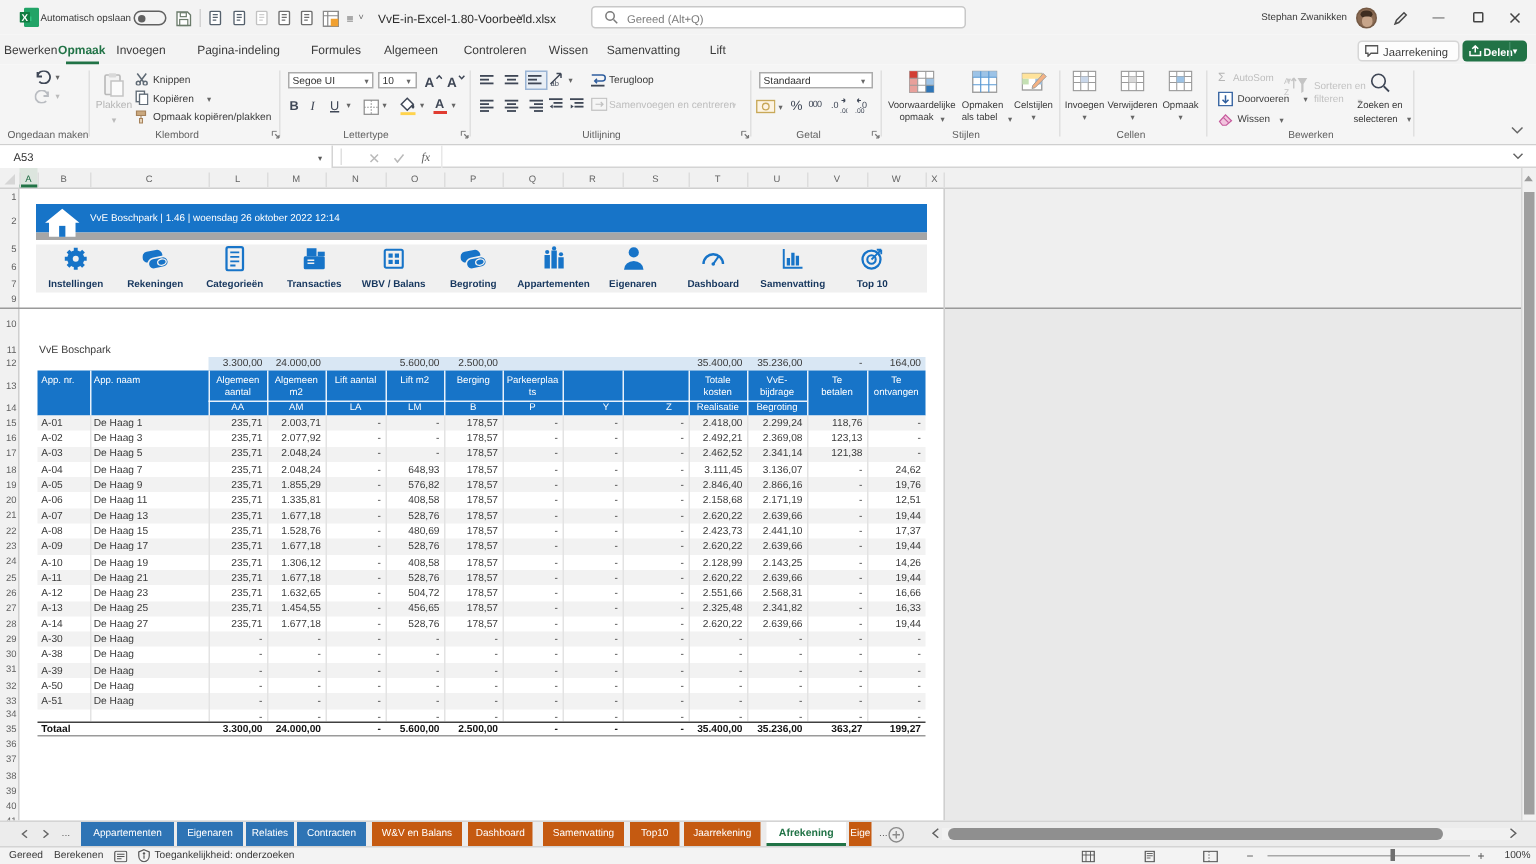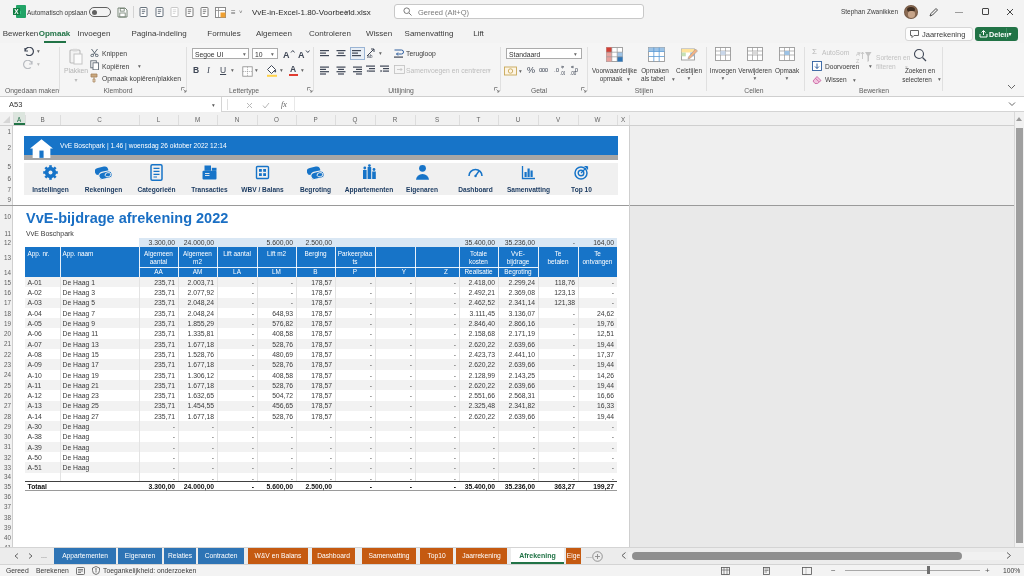--- a/index.html
+++ b/index.html
@@ -538,21 +538,20 @@
 <div class="txt" style="left:156.5px;top:185.5px;transform:translateX(-50%);font-size:6.6px;color:#17375e;font-weight:bold;">Categorieën</div>
 <div class="txt" style="left:209.5px;top:185.5px;transform:translateX(-50%);font-size:6.6px;color:#17375e;font-weight:bold;">Transacties</div>
 <div class="txt" style="left:262.5px;top:185.5px;transform:translateX(-50%);font-size:6.6px;color:#17375e;font-weight:bold;">WBV / Balans</div>
 <div class="txt" style="left:315.5px;top:185.5px;transform:translateX(-50%);font-size:6.6px;color:#17375e;font-weight:bold;">Begroting</div>
 <div class="txt" style="left:369px;top:185.5px;transform:translateX(-50%);font-size:6.6px;color:#17375e;font-weight:bold;">Appartementen</div>
 <div class="txt" style="left:422px;top:185.5px;transform:translateX(-50%);font-size:6.6px;color:#17375e;font-weight:bold;">Eigenaren</div>
 <div class="txt" style="left:475.5px;top:185.5px;transform:translateX(-50%);font-size:6.6px;color:#17375e;font-weight:bold;">Dashboard</div>
 <div class="txt" style="left:528.5px;top:185.5px;transform:translateX(-50%);font-size:6.6px;color:#17375e;font-weight:bold;">Samenvatting</div>
 <div class="txt" style="left:581.5px;top:185.5px;transform:translateX(-50%);font-size:6.6px;color:#17375e;font-weight:bold;">Top 10</div>
 <div class="ab" style="left:0px;top:204.5px;width:1014px;height:1px;background:#9a9a9a;"></div>
-<div class="txt" style="left:26px;top:209.5px;font-size:14.5px;color:#1a6fc4;font-weight:bold;">VvE-bijdrage afrekening 2022</div>
 <div class="txt" style="left:26px;top:229.5px;font-size:7px;color:#3b3b3b;">VvE Boschpark</div>
 <div class="ab" style="left:139px;top:238px;width:478px;height:9px;background:#d9e7f4;"></div>
 <div class="txt" style="left:139px;top:239.2px;width:36px;text-align:right;font-size:6.8px;color:#3a3a3a;">3.300,00</div>
 <div class="txt" style="left:178px;top:239.2px;width:36px;text-align:right;font-size:6.8px;color:#3a3a3a;">24.000,00</div>
 <div class="txt" style="left:257px;top:239.2px;width:36px;text-align:right;font-size:6.8px;color:#3a3a3a;">5.600,00</div>
 <div class="txt" style="left:296px;top:239.2px;width:36px;text-align:right;font-size:6.8px;color:#3a3a3a;">2.500,00</div>
 <div class="txt" style="left:459px;top:239.2px;width:36px;text-align:right;font-size:6.8px;color:#3a3a3a;">35.400,00</div>
 <div class="txt" style="left:498px;top:239.2px;width:37px;text-align:right;font-size:6.8px;color:#3a3a3a;">35.236,00</div>
 <div class="txt" style="left:538px;top:239.2px;width:37px;text-align:right;font-size:6.8px;color:#3a3a3a;">-</div>
 <div class="txt" style="left:578px;top:239.2px;width:36px;text-align:right;font-size:6.8px;color:#3a3a3a;">164,00</div>

